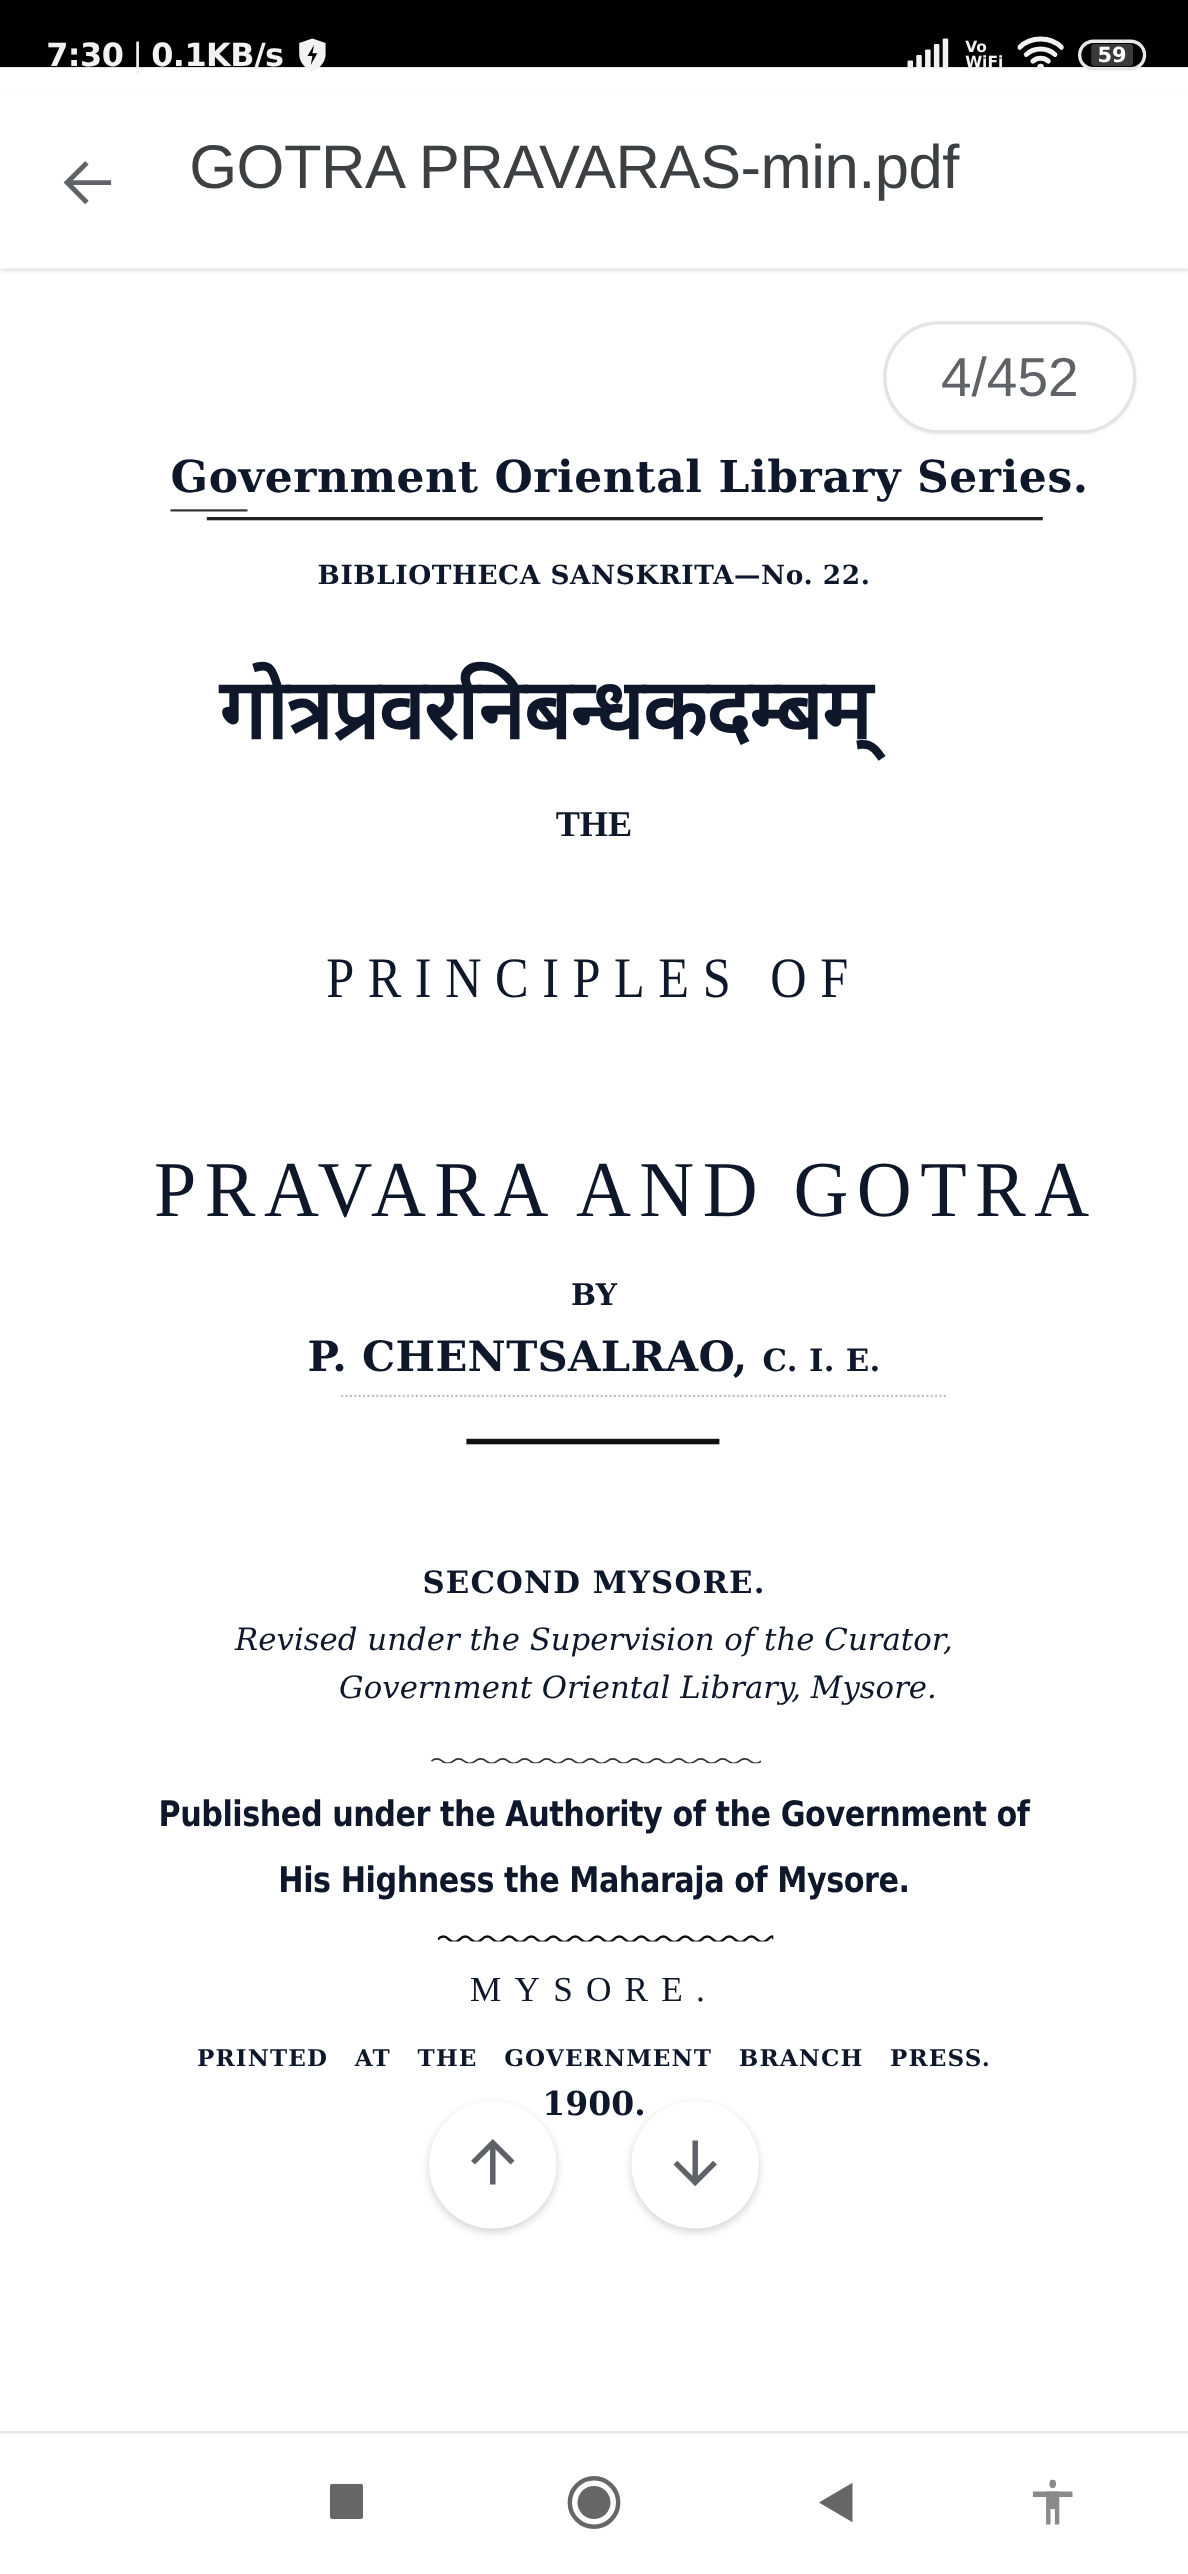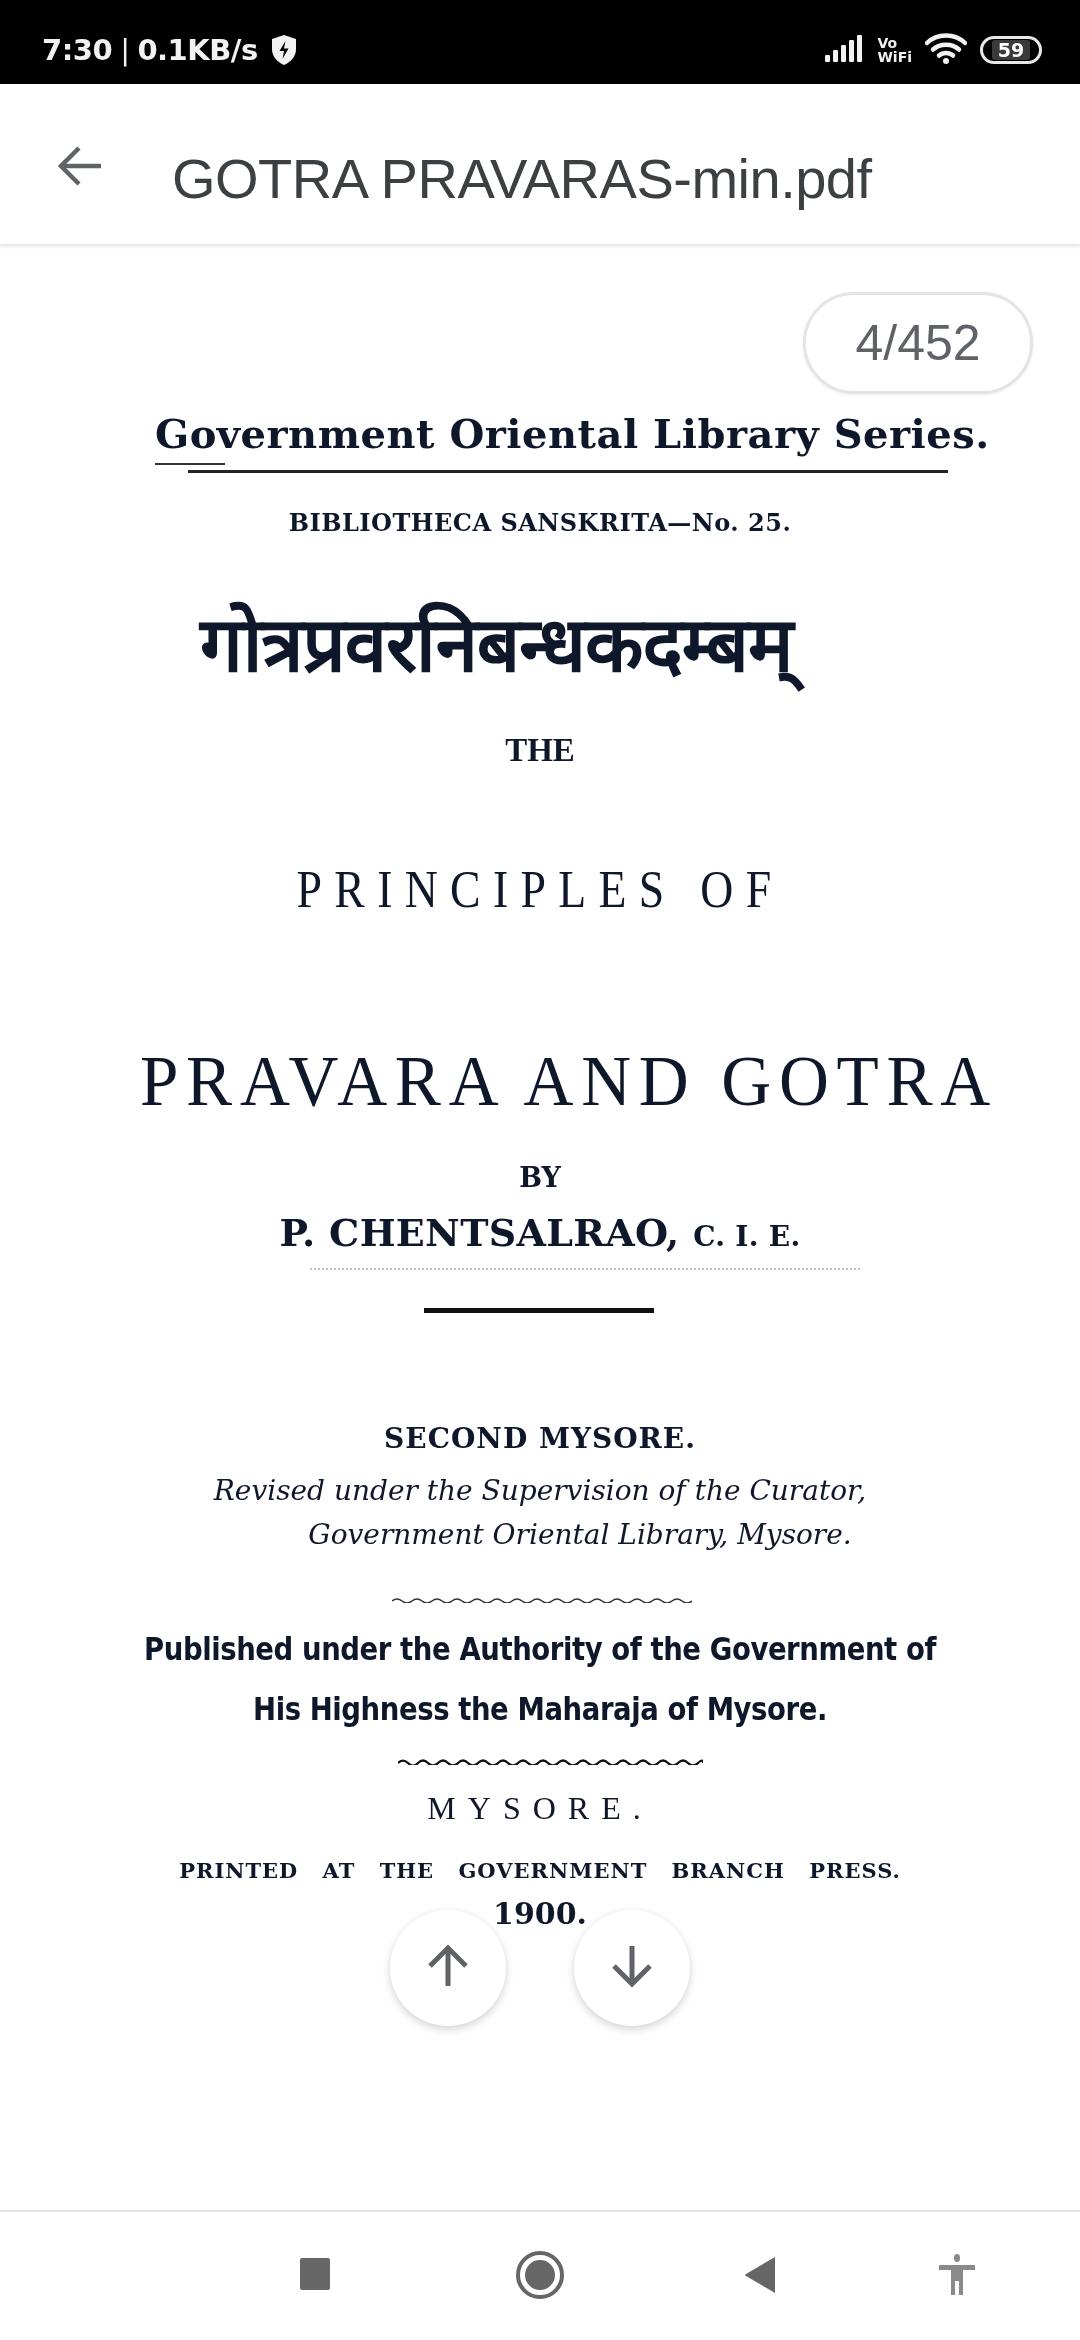--- a/index.html
+++ b/index.html
@@ -1,30 +1,30 @@
 <!DOCTYPE html>
 <html><head>
   <meta charset="utf-8">
   <style>
     * { box-sizing: border-box; margin: 0; padding: 0; }
     html, body { width: 1080px; height: 2340px; background: #ffffff; overflow: hidden; }
     body { position: relative; font-family: "Liberation Sans", sans-serif; }
 
     
-    .status-bar { position: absolute; left: 0; top: 0; width: 1080px; height: 84px; background: #000; color: #f2f2f2; }
+    .status-bar { position: absolute; left: 0; top: 0; width: 1080px; height: 61px; background: #000; color: #f2f2f2; }
     .status-left { position: absolute; left: 42px; top: 30px; height: 40px; display: flex; align-items: center; gap: 8px; font-family: "DejaVu Sans", sans-serif; font-weight: bold; font-size: 29px; letter-spacing: -0.5px; }
     .status-right { position: absolute; right: 38px; top: 30px; height: 40px; display: flex; align-items: center; gap: 13px; }
     .vowifi { display: flex; flex-direction: column; font-family: "DejaVu Sans", sans-serif; font-weight: bold; font-size: 14px; line-height: 14px; color: #f2f2f2; }
     .battery { width: 62px; height: 28px; border: 3px solid #e8e8e8; border-radius: 14px; display: flex; align-items: center; justify-content: center; }
     .battery-inner { background: #3a3a3a; color: #fff; font-family: "DejaVu Sans", sans-serif; font-weight: bold; font-size: 19px; padding: 0 6px; line-height: 20px; border-radius: 3px; }
 
     
     .app-bar { position: absolute; left: 0; top: 84px; width: 1080px; height: 160px; background: #fff; box-shadow: 0 2px 4px rgba(0,0,0,0.12); z-index: 2; }
     .back-btn { position: absolute; left: 40px; top: 44px; width: 80px; height: 80px; display: flex; align-items: center; justify-content: center; }
-    .doc-title { position: absolute; left: 172px; top: 57px; font-family: "Liberation Sans", sans-serif; font-size: 56px; color: #3c4043; letter-spacing: -0.5px; line-height: 76px; white-space: nowrap; }
+    .doc-title { position: absolute; left: 172px; top: 30px; font-family: "Liberation Sans", sans-serif; font-size: 56px; color: #3c4043; letter-spacing: -0.5px; line-height: 76px; white-space: nowrap; }
 
     
     .viewer { position: absolute; left: 0; top: 244px; width: 1080px; height: 1966px; background: #fff; }
     .page-counter { position: absolute; left: 803px; top: 292px; width: 230px; height: 102px; border-radius: 51px; background: #fff; border: 3px solid #e4e4e4; box-shadow: 0 1px 3px rgba(0,0,0,0.08); display: flex; align-items: center; justify-content: center; font-family: "Liberation Sans", sans-serif; font-size: 50px; color: #5f6368; z-index: 3; }
 
     .pdf-page { position: absolute; left: 0; top: 0; width: 1080px; height: 1661px; color: #0f172a; }
     .pline { position: absolute; left: 0; width: 1080px; text-align: center; white-space: nowrap; }
 
     .series { top: 410px; left: 155px; width: 800px; text-align: left; font-family: "DejaVu Serif", serif; font-weight: bold; font-size: 40px; letter-spacing: 0.5px; }
     .rule1 { position: absolute; left: 188px; top: 470px; width: 760px; height: 3px; background: #222; }
@@ -113,21 +113,21 @@
   </div>
   <div class="doc-title">GOTRA PRAVARAS-min.pdf</div>
 </div>
 
 <div class="viewer"></div>
 
 <div class="pdf-page">
   <div class="pline series">Government Oriental Library Series.</div>
   <div class="rule1b"></div>
   <div class="rule1"></div>
-  <div class="pline biblio">BIBLIOTHECA SANSKRITA—No. 25.</div>
+  <div class="pline biblio">BIBLIOTHECA SANSKRITA—No. 22.</div>
   <div class="pline sanskrit">गोत्रप्रवरनिबन्धकदम्बम्</div>
   <div class="pline the">THE</div>
   <div class="pline principles">PRINCIPLES OF</div>
   <div class="pline pravara">PRAVARA AND GOTRA</div>
   <div class="pline by">BY</div>
   <div class="pline author">
     <span>P. CHENTSALRAO,</span>
     <span class="cie">C. I. E.</span>
   </div>
   <div class="dots-row"></div>

